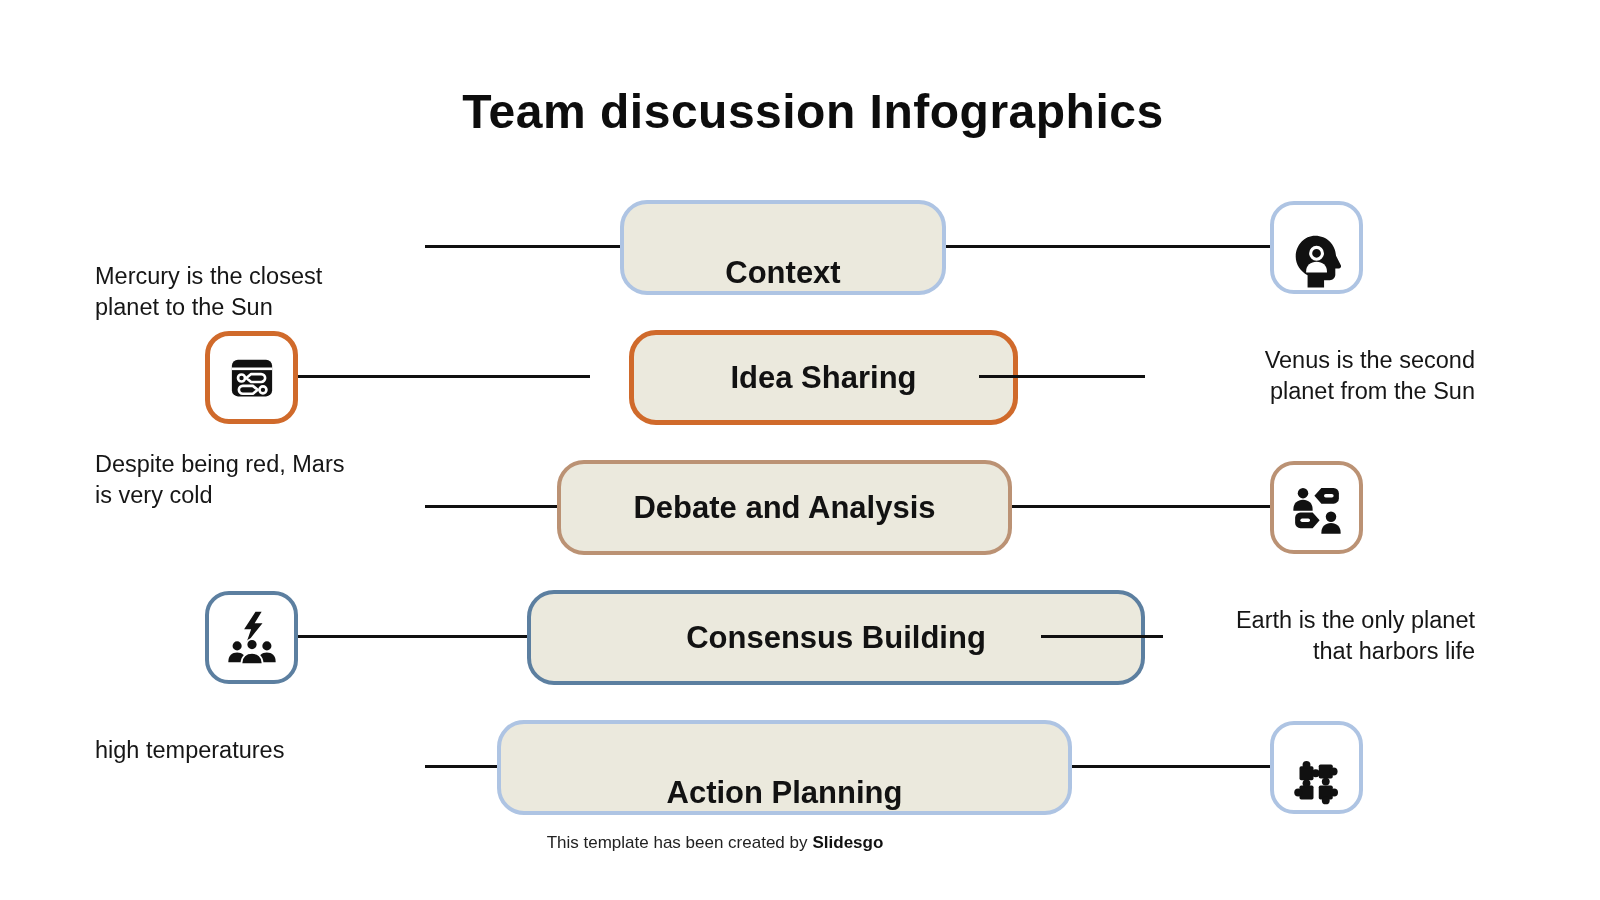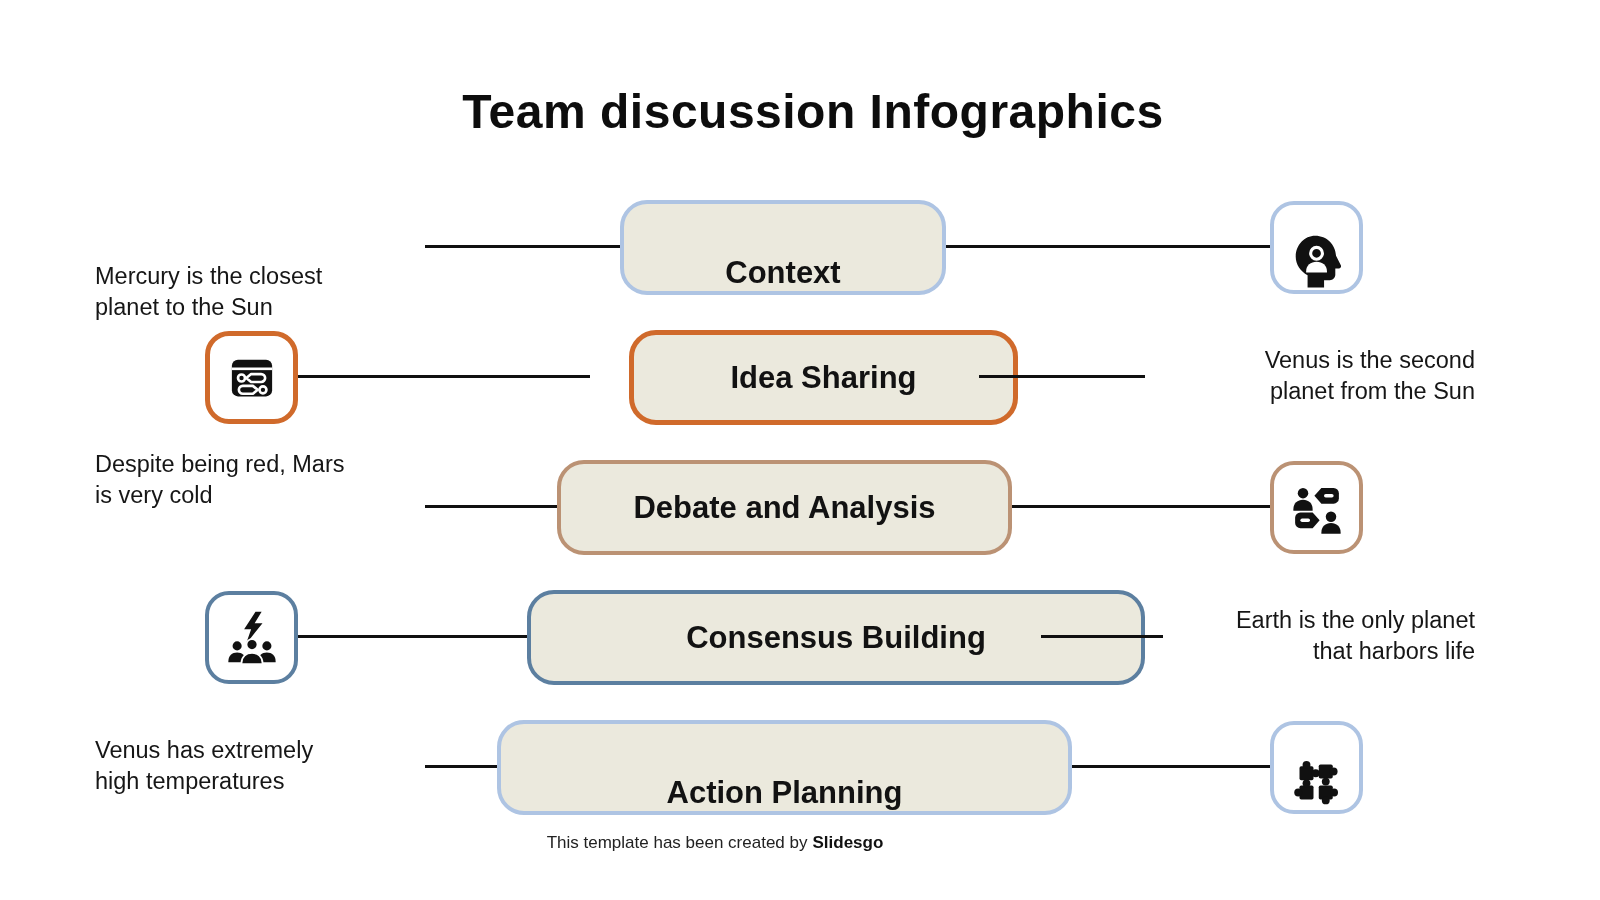--- a/index.html
+++ b/index.html
@@ -131,21 +131,20 @@
   <div class="pill r4 accent-steelblue">
     <span>Consensus Building</span>
   </div>
   <div class="line r4r"></div>
   <div class="note r4 right">
     <div>Earth is the only planet</div>
     <div>that harbors life</div>
   </div>
 
   <div class="note r5">
-    <div>Venus has extremely</div>
     <div>high temperatures</div>
   </div>
   <div class="line r5l"></div>
   <div class="pill r5 accent-lightblue">
     <span>Action Planning</span>
   </div>
   <div class="line r5r"></div>
   <div class="icon-box r5 accent-lightblue">
     <svg width="56" height="56" viewBox="0 0 64 64">
       <g fill="#111">

